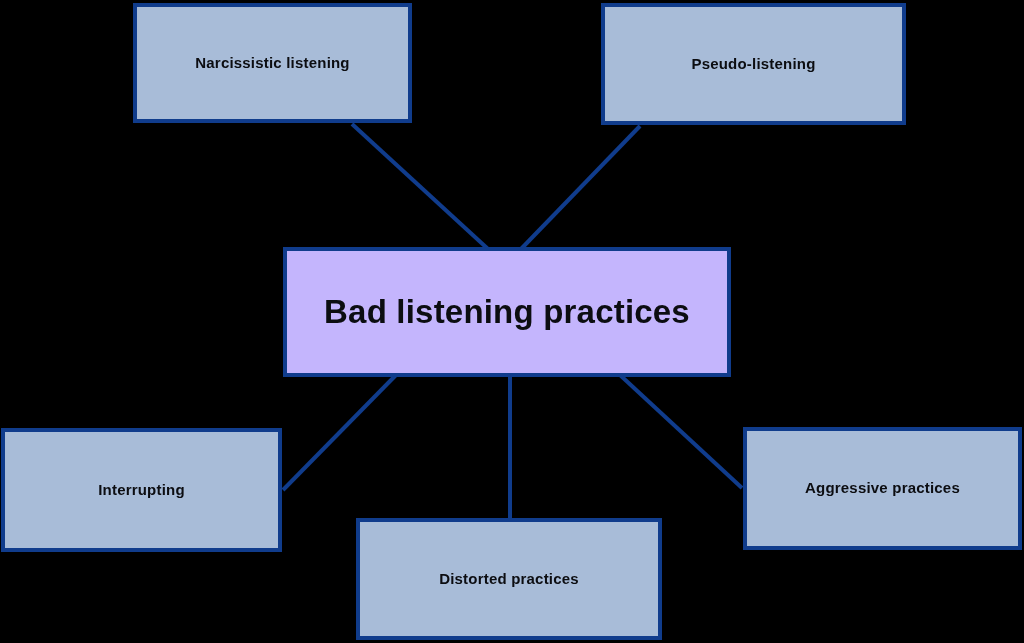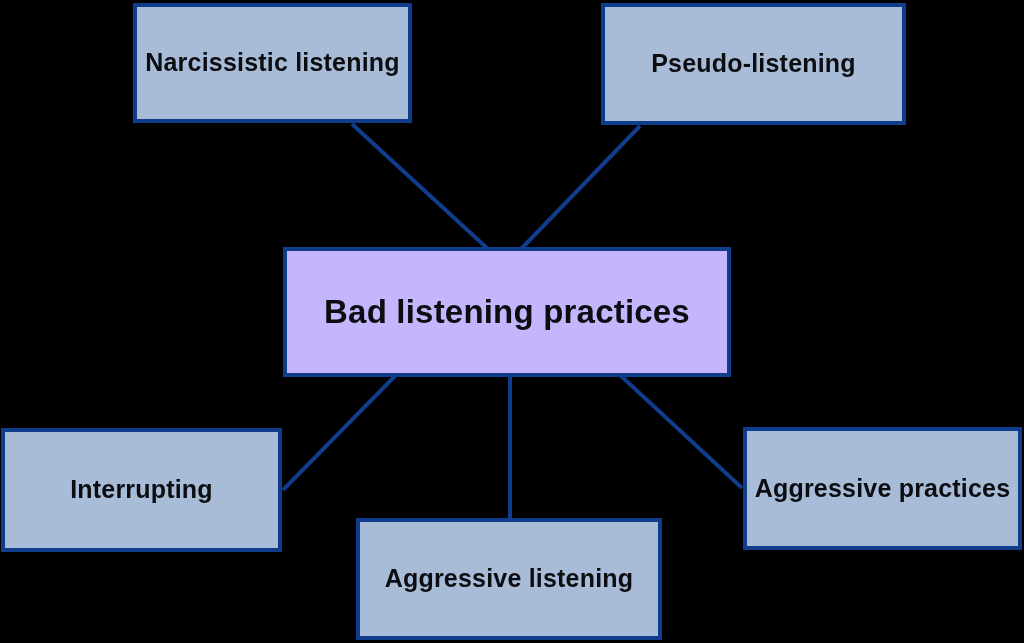--- a/index.html
+++ b/index.html
@@ -31,21 +31,21 @@
     position: absolute;
     box-sizing: border-box;
     background: #A8BCD8;
     border: 4px solid #103C8C;
     display: flex;
     align-items: center;
     justify-content: center;
     text-align: center;
     color: #0C0D11;
     font-weight: bold;
-    font-size: 25px;
+    font-size: 15px;
     letter-spacing: 0.2px;
     line-height: 1.1;
   }
   .node.center {
     background: #c4b5fd;
     font-size: 33px;
   }
   .node-narcissistic { left: 133px; top: 3px;   width: 279px; height: 120px; }
   .node-pseudo       { left: 565px; top: 3px;   width: 305px; height: 122px; margin-left: 36px; }
   .node-center       { left: 283px; top: 247px; width: 448px; height: 130px; }
@@ -76,20 +76,20 @@
 
   <div class="node center node-center">
     <span>Bad listening practices</span>
   </div>
 
   <div class="node node-interrupting">
     <span>Interrupting</span>
   </div>
 
   <div class="node node-distorted">
-    <span>Aggressive listening</span>
+    <span>Distorted practices</span>
   </div>
 
   <div class="node node-aggressive">
     <span>Aggressive practices</span>
   </div>
 
 </div>
 
 </body></html>

